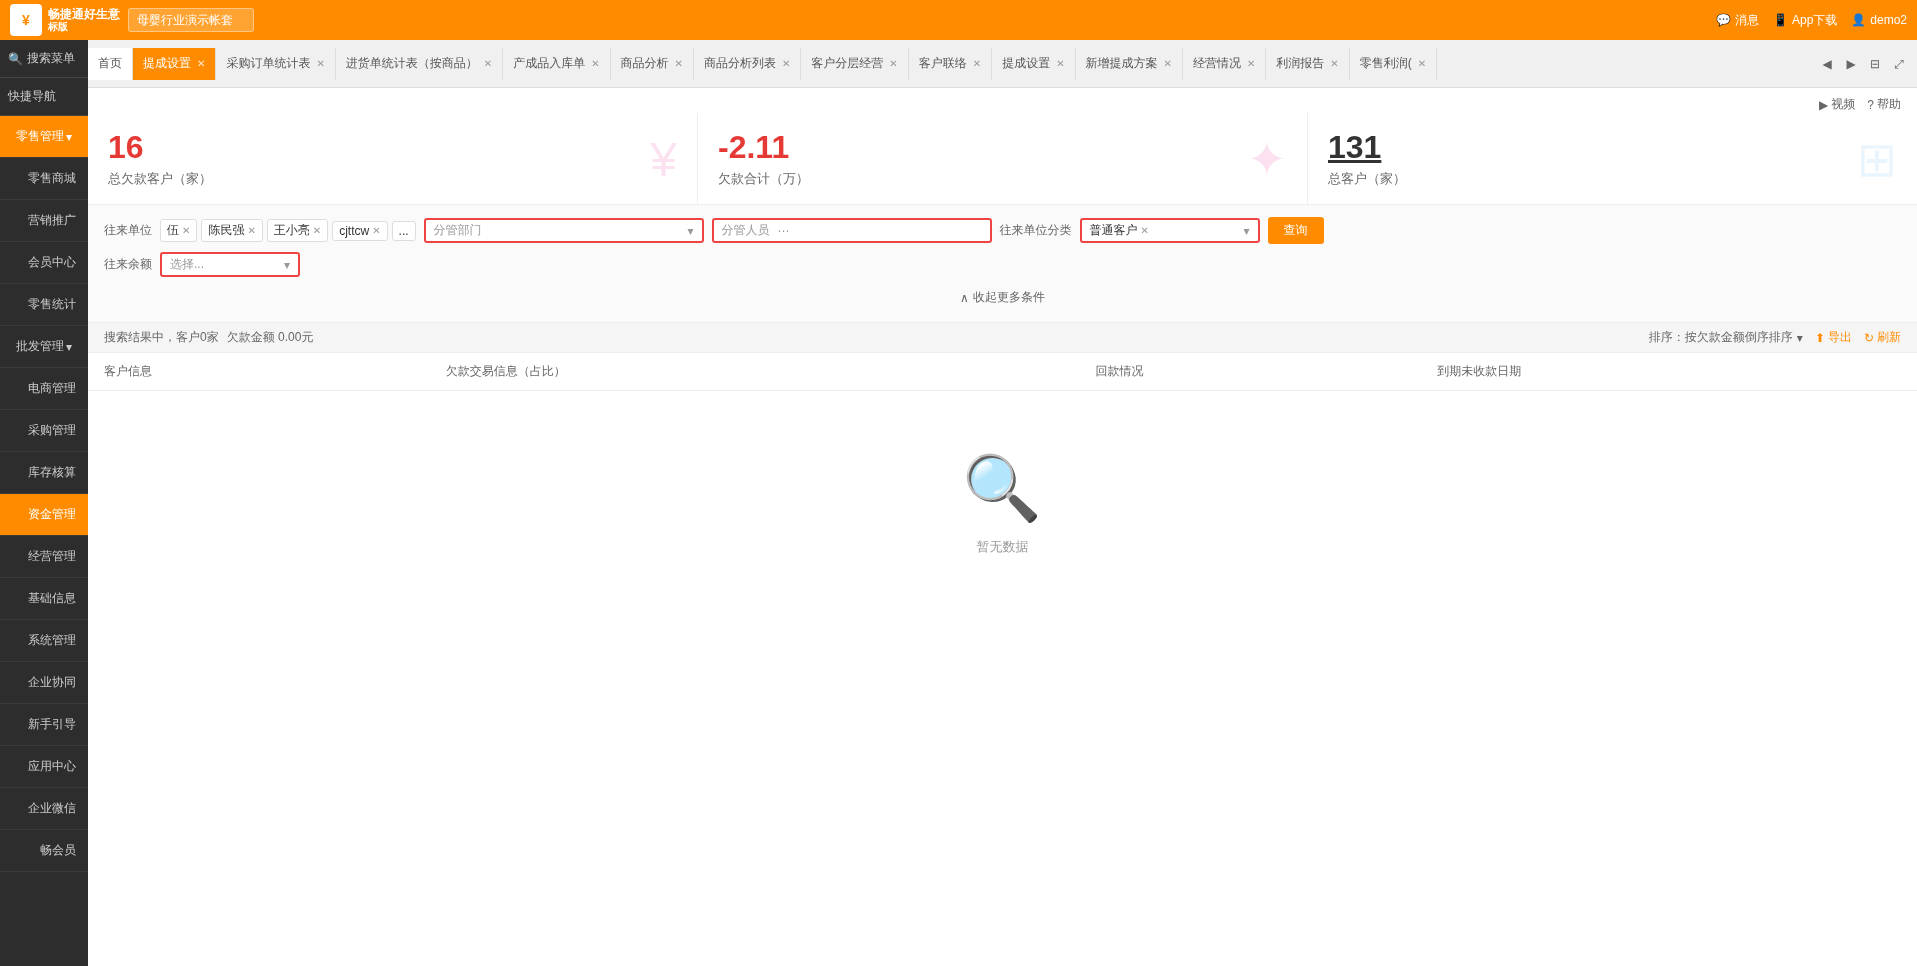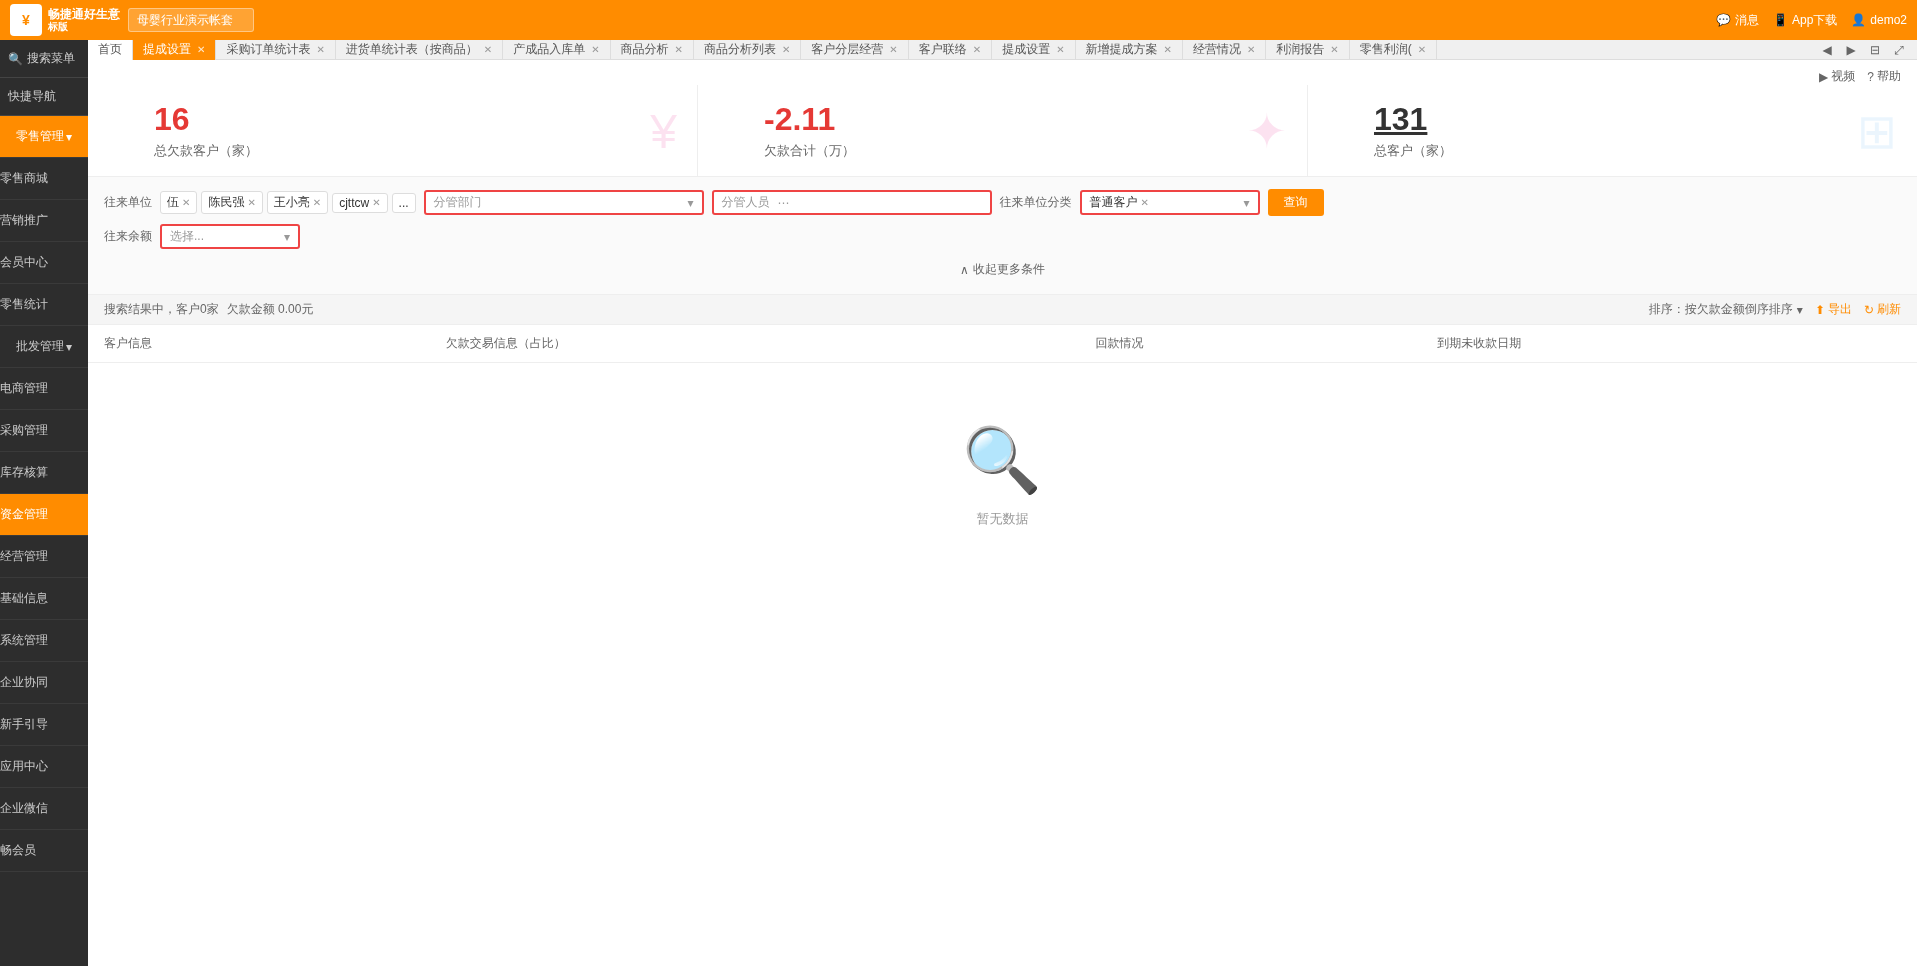--- a/index.html
+++ b/index.html
@@ -17,43 +17,43 @@
     .top-bar-right { display: flex; align-items: center; gap: 14px; color: white; font-size: 12px; }
     .top-bar-right-item { display: flex; align-items: center; gap: 4px; cursor: pointer; }
 
     
     .main-layout { display: flex; flex: 1; overflow: hidden; }
 
     
     .sidebar { width: 88px; background: #2d2d2d; display: flex; flex-direction: column; flex-shrink: 0; overflow-y: auto; }
     .sidebar-search { padding: 10px 8px; color: #ccc; font-size: 12px; border-bottom: 1px solid #444; cursor: pointer; display: flex; align-items: center; gap: 4px; }
     .sidebar-quick { padding: 10px 8px; color: #ccc; font-size: 12px; border-bottom: 1px solid #444; cursor: pointer; }
-    .sidebar-item { padding: 12px 0; color: #ccc; font-size: 12px; text-align: left; cursor: pointer; border-bottom: 1px solid #3a3a3a; }
+    .sidebar-item { padding: 12px 12px; color: #ccc; font-size: 12px; text-align: right; cursor: pointer; border-bottom: 1px solid #3a3a3a; }
     .sidebar-item.active { background: #ff8c00; color: white; }
     .sidebar-item-with-arrow { display: flex; align-items: center; justify-content: center; gap: 2px; }
 
     
     .content-area { flex: 1; display: flex; flex-direction: column; overflow: hidden; }
 
     
-    .tab-bar { background: #f0f0f0; display: flex; align-items: center; flex-shrink: 0; border-bottom: 1px solid #ddd; height: 20px; }
+    .tab-bar { background: #f0f0f0; display: flex; align-items: center; flex-shrink: 0; border-bottom: 1px solid #ddd; height: 48px; }
     .tab { display: flex; align-items: center; padding: 0 10px; height: 32px; font-size: 12px; cursor: pointer; border-right: 1px solid #ddd; white-space: nowrap; gap: 6px; color: #555; }
     .tab.home { background: white; }
     .tab.active { background: #ff8c00; color: white; }
     .tab-close { font-size: 10px; color: #999; cursor: pointer; }
     .tab.active .tab-close { color: rgba(255,255,255,0.8); }
     .tab-bar-controls { display: flex; align-items: center; margin-left: auto; padding: 0 8px; gap: 4px; }
     .tab-ctrl-btn { width: 20px; height: 20px; display: flex; align-items: center; justify-content: center; cursor: pointer; color: #666; font-size: 12px; }
 
     
     .page-content { flex: 1; overflow-y: auto; background: white; }
 
     
     .stats-header { display: flex; align-items: stretch; background: white; border-bottom: 1px solid #eee; padding: 0; }
-    .stat-block { flex: 1; padding: 16px 20px; display: flex; flex-direction: column; justify-content: center; border-right: 1px solid #eee; position: relative; min-height: 80px; margin-left: 46px; }
+    .stat-block { flex: 1; padding: 16px 20px; display: flex; flex-direction: column; justify-content: center; border-right: 1px solid #eee; position: relative; min-height: 80px; }
     .stat-block:last-child { border-right: none; }
     .stat-value { font-size: 32px; font-weight: bold; }
     .stat-value.red { color: #e53935; }
     .stat-value.dark { color: #333; text-decoration: underline; }
     .stat-label { font-size: 13px; color: #666; margin-top: 4px; }
     .stat-bg-icon { position: absolute; right: 20px; top: 50%; transform: translateY(-50%); opacity: 0.12; font-size: 48px; }
     .stat-bg-icon.pink { color: #e91e8c; }
     .stat-bg-icon.light-blue { color: #64b5f6; }
 
     

